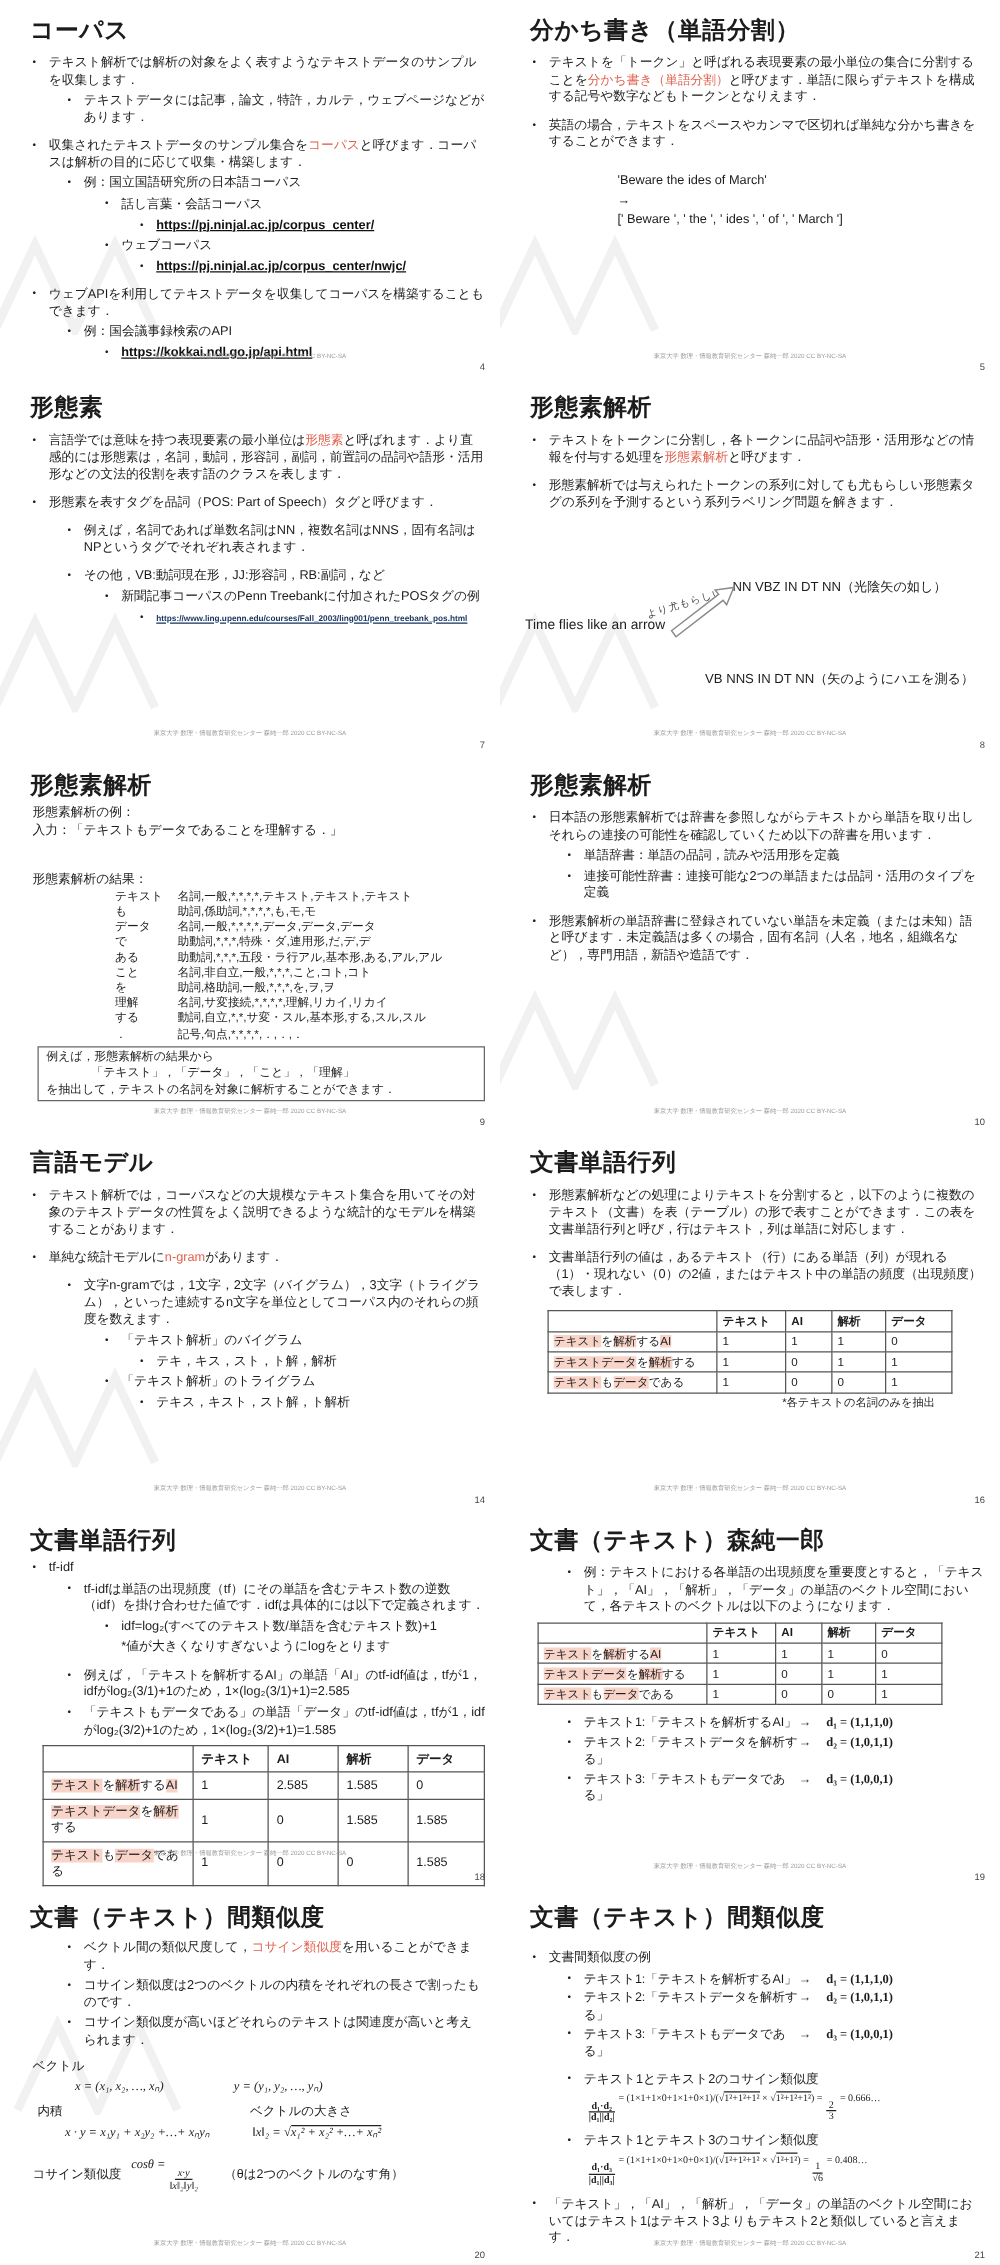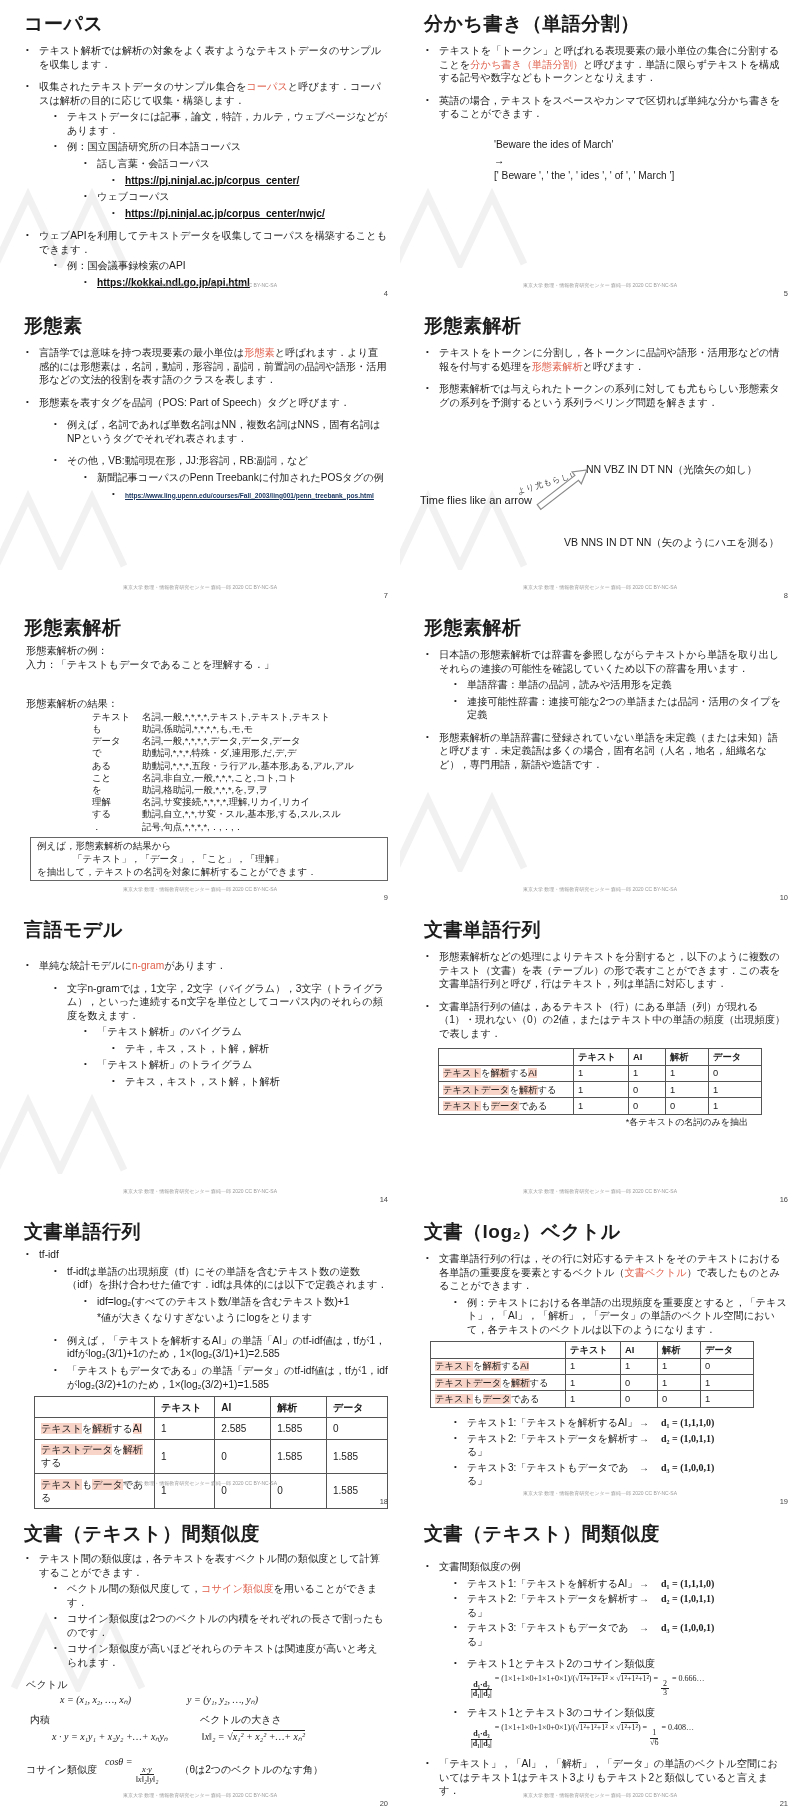--- a/index.html
+++ b/index.html
@@ -73,27 +73,27 @@
   <section class="slide">
     <svg class="wm" width="140" height="84" viewBox="0 0 140 84">
         <path d="M4 80 L36 12 L68 80 L100 12 L132 80" fill="none" stroke="#e3e3e3" stroke-width="7" opacity="0.5"></path>
       </svg>
     <h1 class="title">コーパス</h1>
     <div class="content">
       <div class="b">
           <span class="bu"></span>
           <p>テキスト解析では解析の対象をよく表すようなテキストデータのサンプルを収集します．</p>
         </div>
+      <div class="b l2">
+          <span class="bu"></span>
+          <p>テキストデータには記事，論文，特許，カルテ，ウェブページなどがあります．</p>
+        </div>
       <div class="b gap">
           <span class="bu"></span>
           <p><span>収集されたテキストデータのサンプル集合を</span><span class="red">コーパス</span><span>と呼びます．コーパスは解析の目的に応じて収集・構築します．</span></p>
-        </div>
-      <div class="b l2">
-          <span class="bu"></span>
-          <p>テキストデータには記事，論文，特許，カルテ，ウェブページなどがあります．</p>
         </div>
       <div class="b l2">
           <span class="bu"></span>
           <p>例：国立国語研究所の日本語コーパス</p>
         </div>
       <div class="b l3">
           <span class="bu"></span>
           <p>話し言葉・会話コーパス</p>
         </div>
       <div class="b l4">
@@ -294,20 +294,24 @@
     <div class="footer">東京大学 数理・情報教育研究センター 森純一郎 2020 CC BY-NC-SA</div>
     <div class="pagenum">10</div>
   </section>
 
   <section class="slide">
     <svg class="wm" width="140" height="84" viewBox="0 0 140 84">
         <path d="M4 80 L36 12 L68 80 L100 12 L132 80" fill="none" stroke="#e3e3e3" stroke-width="7" opacity="0.5"></path>
       </svg>
     <h1 class="title">言語モデル</h1>
     <div class="content">
+      <div class="b">
+          <span class="bu"></span>
+          <p>テキスト解析では，コーパスなどの大規模なテキスト集合を用いてその対象のテキストデータの性質をよく説明できるような統計的なモデルを構築することがあります．</p>
+        </div>
       <div class="b gap">
           <span class="bu"></span>
           <p><span>単純な統計モデルに</span><span class="red">n-gram</span><span>があります．</span></p>
         </div>
       <div class="b l2 gap">
           <span class="bu"></span>
           <p>文字n-gramでは，1文字，2文字（バイグラム），3文字（トライグラム），といった連続するn文字を単位としてコーパス内のそれらの頻度を数えます．</p>
         </div>
       <div class="b l3">
           <span class="bu"></span>
@@ -437,26 +441,22 @@
               <td>1.585</td>
         </tr>
       </tbody>
         </table>
     </div>
     <div class="footer" style="bottom:24px;">東京大学 数理・情報教育研究センター 森純一郎 2020 CC BY-NC-SA</div>
     <div class="pagenum">18</div>
   </section>
 
   <section class="slide">
-    <h1 class="title">文書（log₂）ベクトル</h1>
-    <div class="content">
-      <div class="b">
-          <span class="bu"></span>
-          <p><span>文書単語行列の行は，その行に対応するテキストをそのテキストにおける各単語の重要度を要素とするベクトル（</span><span class="red">文書ベクトル</span><span>）で表したものとみることができます．</span></p>
-        </div>
+    <h1 class="title">文書（テキスト）森純一郎</h1>
+    <div class="content">
       <div class="b l2">
           <span class="bu"></span>
           <p>例：テキストにおける各単語の出現頻度を重要度とすると，「テキスト」，「AI」，「解析」，「データ」の単語のベクトル空間において，各テキストのベクトルは以下のようになります．</p>
         </div>
       <table class="dtm" style="margin-left:4px;margin-top:5px;">
         <tbody>
             <tr>
           <th class="lbl"></th>
           <th class="c1">テキスト</th>
           <th class="c2">AI</th>
@@ -510,24 +510,20 @@
     <div class="footer">東京大学 数理・情報教育研究センター 森純一郎 2020 CC BY-NC-SA</div>
     <div class="pagenum">19</div>
   </section>
 
   <section class="slide">
     <svg class="wm" style="bottom:120px;left:10px;" width="140" height="84" viewBox="0 0 140 84">
         <path d="M4 80 L36 12 L68 80 L100 12 L132 80" fill="none" stroke="#e3e3e3" stroke-width="7" opacity="0.5"></path>
       </svg>
     <h1 class="title">文書（テキスト）間類似度</h1>
     <div class="content" style="top:42px;">
-      <div class="b">
-          <span class="bu"></span>
-          <p>テキスト間の類似度は，各テキストを表すベクトル間の類似度として計算することができます．</p>
-        </div>
       <div class="b l2">
           <span class="bu"></span>
           <p><span>ベクトル間の類似尺度して，</span><span class="red">コサイン類似度</span><span>を用いることができます．</span></p>
         </div>
       <div class="b l2">
           <span class="bu"></span>
           <p>コサイン類似度は2つのベクトルの内積をそれぞれの長さで割ったものです．</p>
         </div>
       <div class="b l2">
           <span class="bu"></span>

